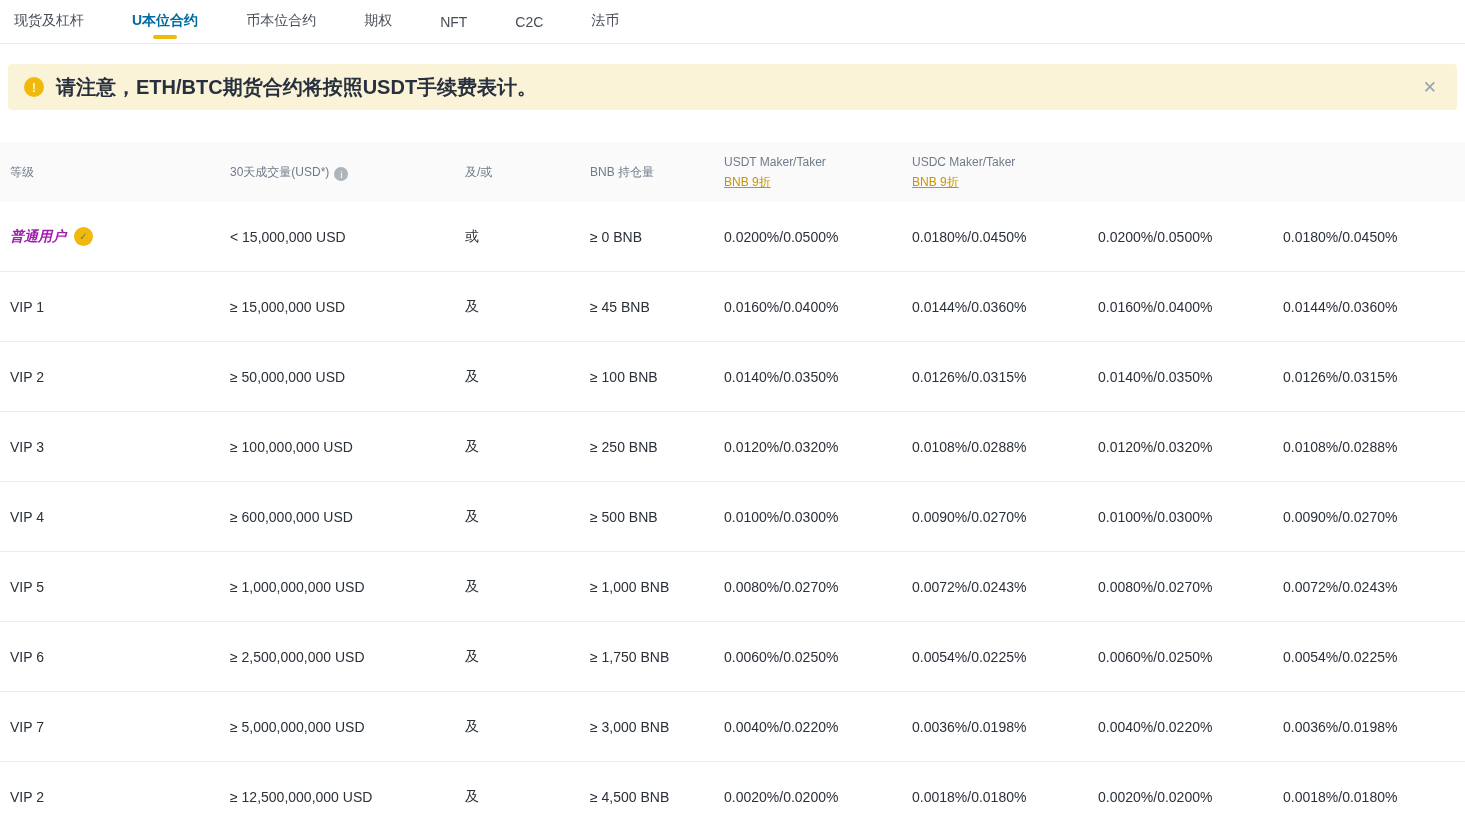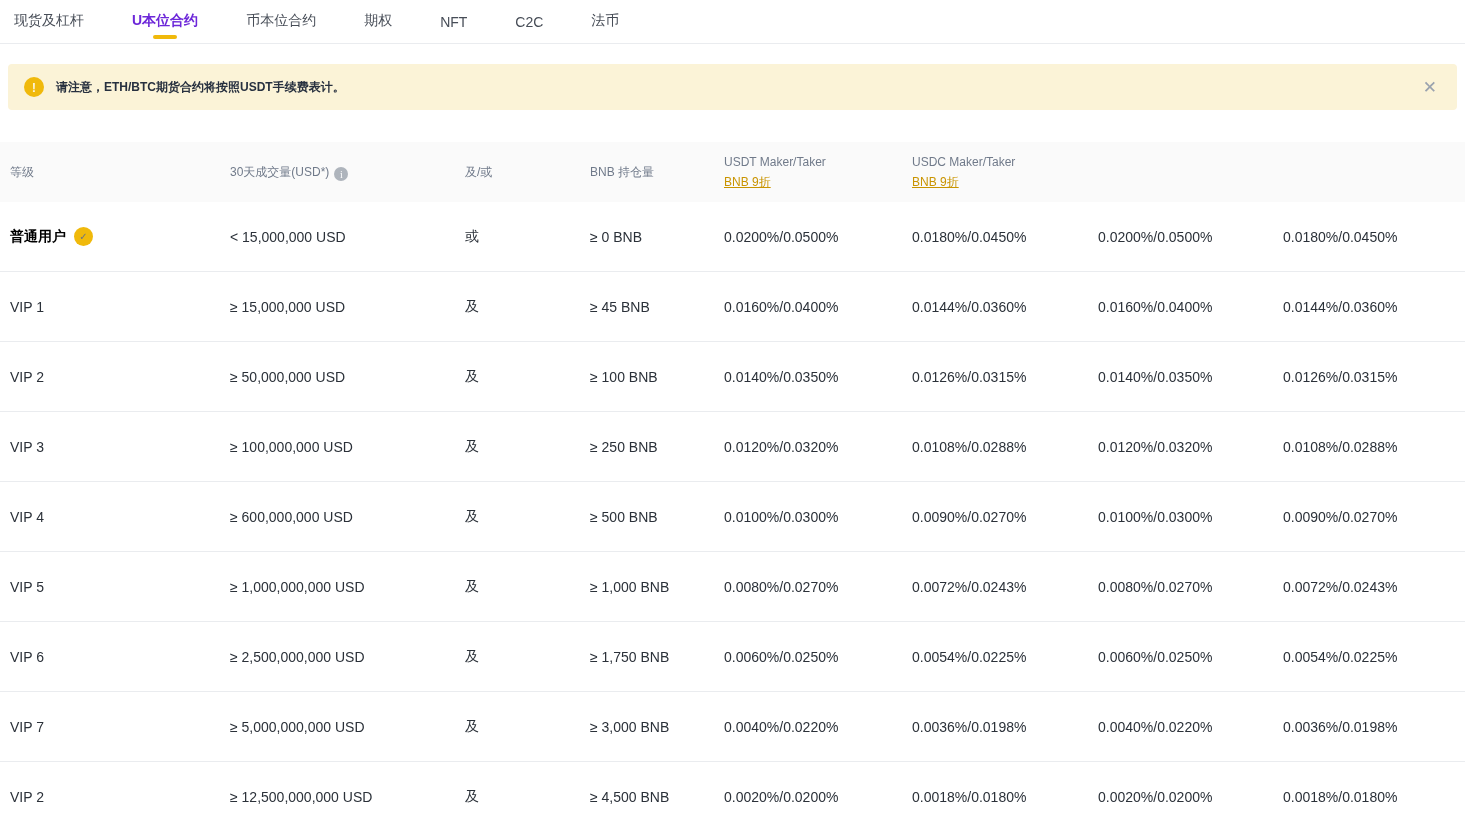--- a/index.html
+++ b/index.html
@@ -20,21 +20,21 @@
   }
   .tab {
     position: relative;
     font-size: 14px;
     color: #474D57;
     padding-bottom: 13px;
     cursor: pointer;
     white-space: nowrap;
   }
   .tab.active {
-    color: #6d28d9;
+    color: #0369a1;
     font-weight: 700;
   }
   .tab.active::after {
     content: "";
     position: absolute;
     bottom: 4px;
     left: 50%;
     transform: translateX(-50%);
     width: 24px;
     height: 4px;
@@ -59,21 +59,21 @@
     background: #F0B90B;
     color: #FBF3D7;
     font-size: 13px;
     font-weight: 700;
     display: inline-flex;
     align-items: center;
     justify-content: center;
     margin-right: 12px;
   }
   .banner-text {
-    font-size: 12px;
+    font-size: 20px;
     font-weight: 700;
     color: #27303F;
     flex: 1 1 auto;
   }
   .banner-close {
     flex: 0 0 auto;
     color: #9AA2AE;
     font-size: 17px;
     font-weight: 700;
     cursor: pointer;
@@ -99,21 +99,21 @@
   .cell:first-child { padding-left: 10px; }
   .tbody-row {
     height: 70px;
     font-size: 14px;
     color: #2B3139;
     border-bottom: 1px solid #EAECEF;
   }
   .tbody-row:last-child { border-bottom: none; }
 
   .level-cell { display: flex; align-items: center; gap: 8px; }
-  .level-bold { font-weight: 700; color: #000000; }
+  .level-bold { font-weight: 700; color: #a21caf; font-style: italic; }
 
   .badge {
     width: 19px; height: 19px;
     border-radius: 50%;
     background: #F0B90B;
     color: #6B7484;
     font-size: 10px;
     display: inline-flex;
     align-items: center;
     justify-content: center;

